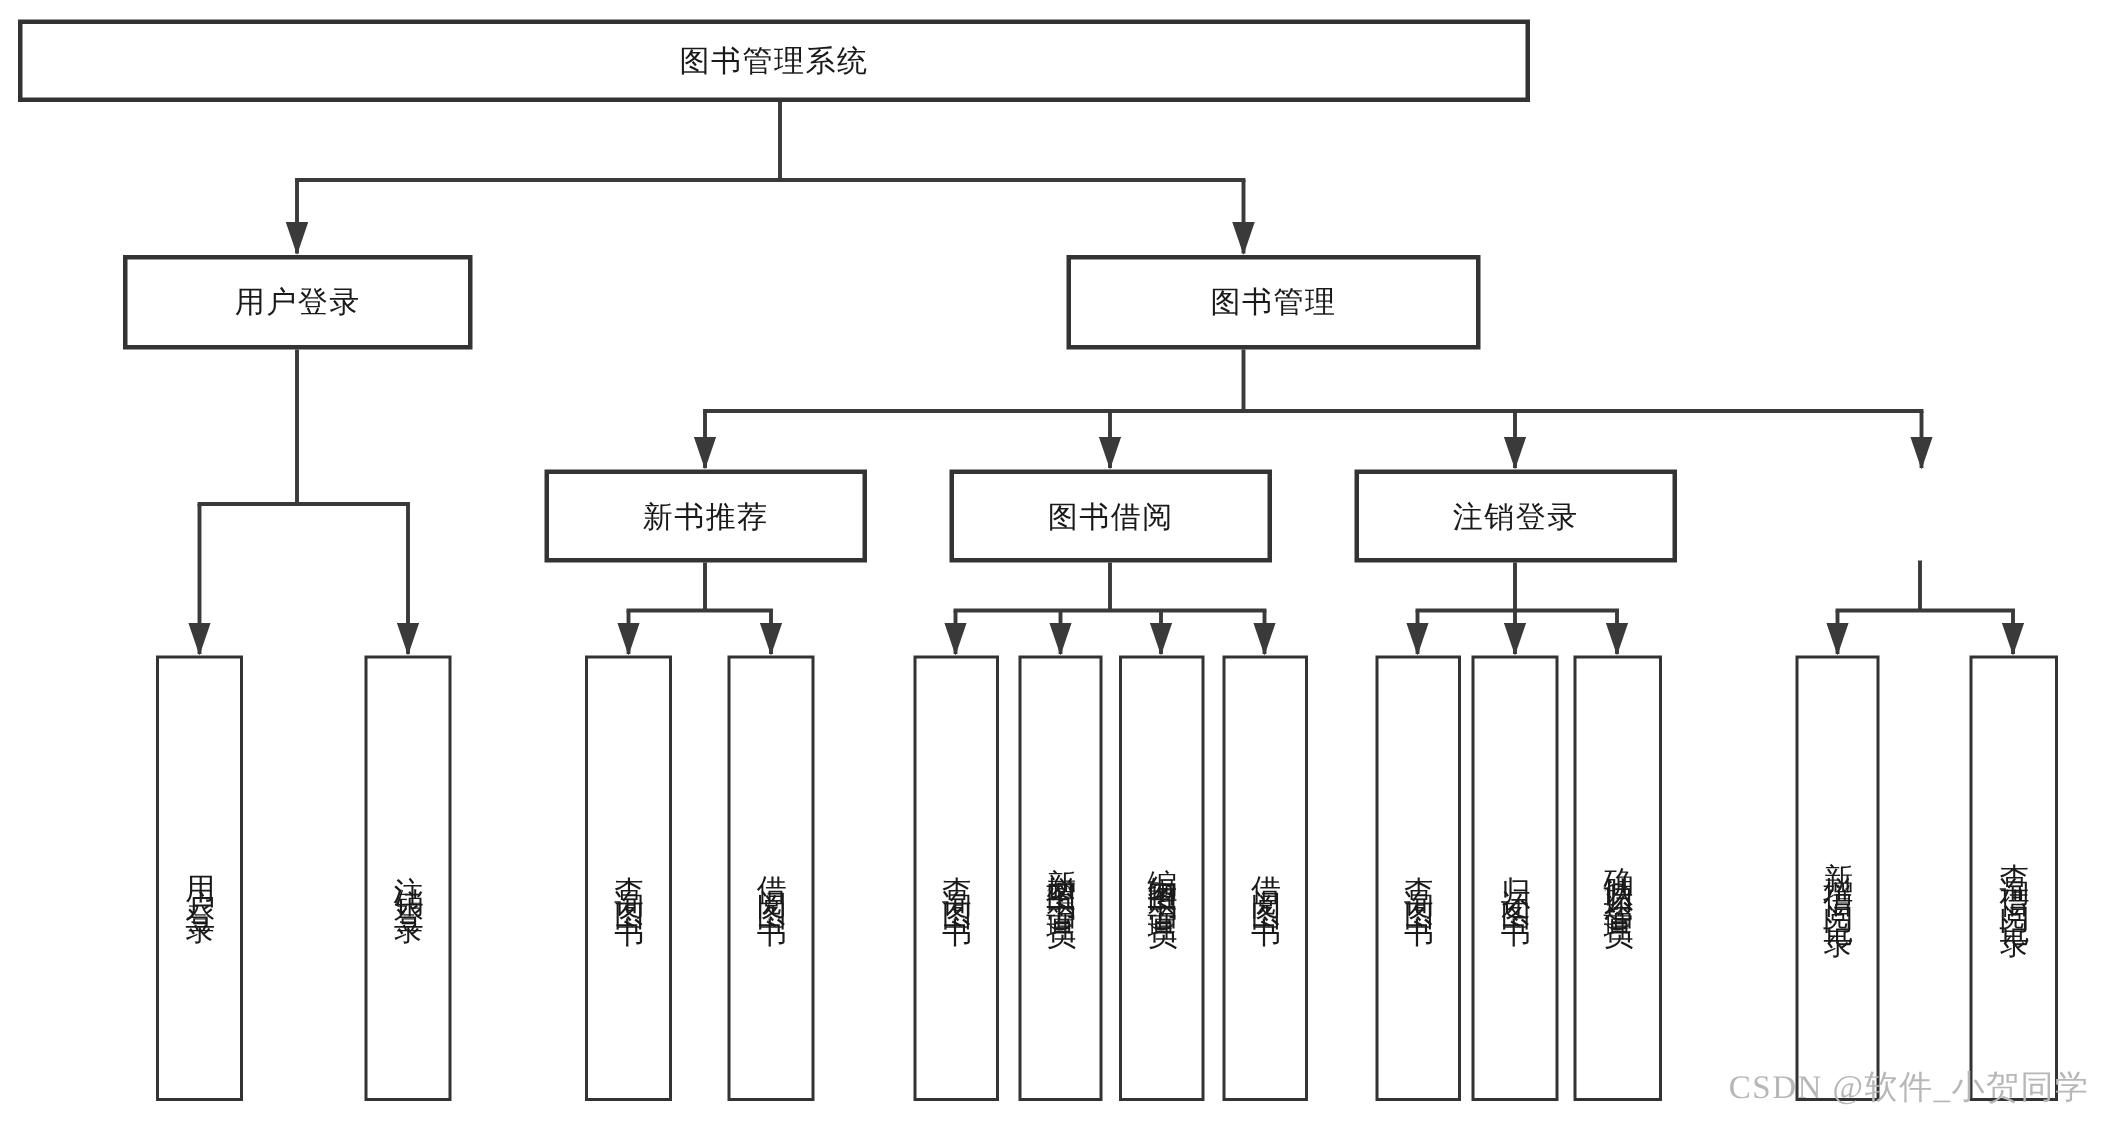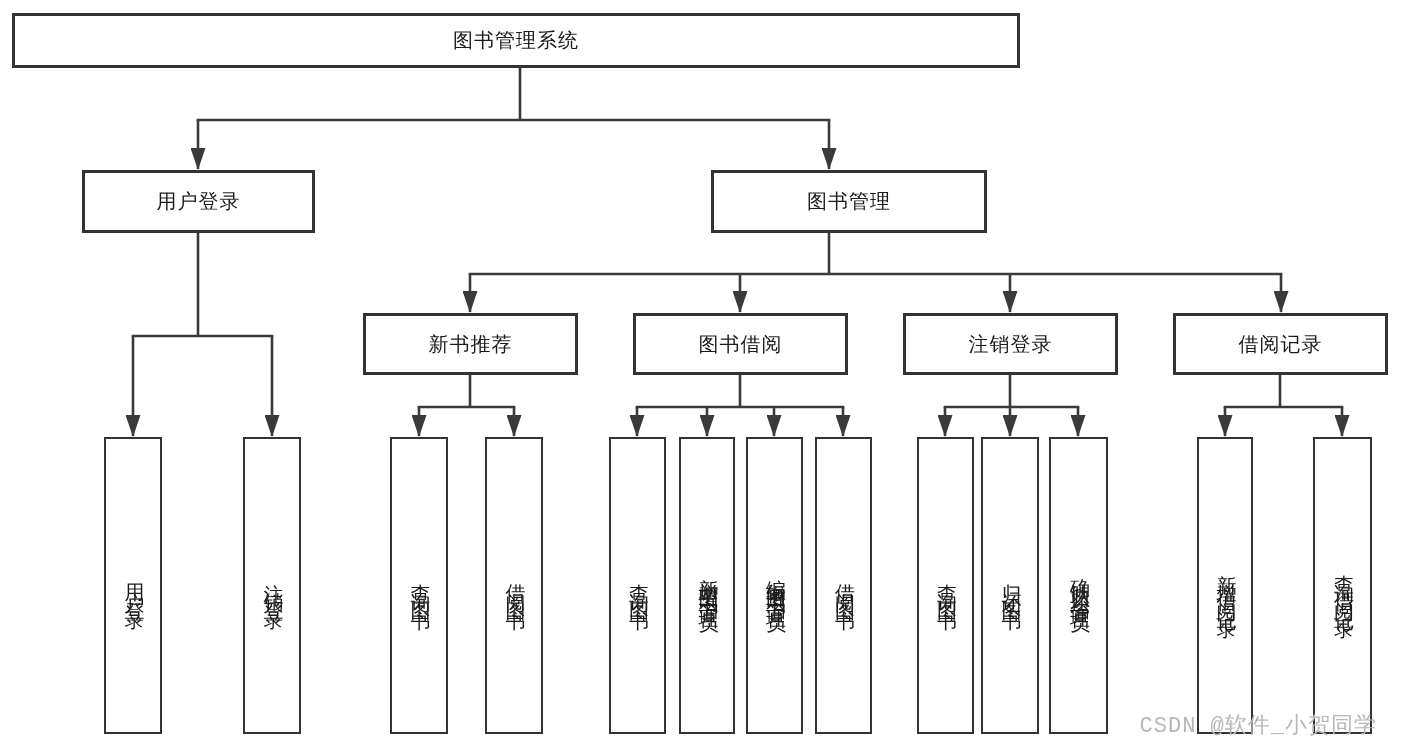--- a/index.html
+++ b/index.html
@@ -1,33 +1,33 @@
 <!DOCTYPE html>
 <html><head>
 <meta charset="utf-8">
 <style>
   html,body{margin:0;padding:0;background:#ffffff;}
   .canvas{
     position:relative;width:1405px;height:747px;background:#ffffff;
-    font-family:Liberation Mono, monospace;overflow:hidden;
+    font-family:Liberation Serif, serif;overflow:hidden;
   }
   svg.connectors{position:absolute;left:0;top:0;width:1405px;height:747px;}
   .node{
     position:absolute;background:#ffffff;border:3px solid #333333;
     box-sizing:border-box;display:flex;align-items:center;justify-content:center;
     color:#1a1a1a;
   }
   .hbox .lbl{font-size:20px;letter-spacing:1px;white-space:nowrap;}
   .vbox{border-width:2.5px;}
   .vbox .lbl{
     writing-mode:vertical-rl;text-orientation:mixed;
     font-size:20px;line-height:1;letter-spacing:9px;white-space:nowrap;
   }
   .watermark{
-    position:absolute;right:28px;bottom:7px;
+    position:absolute;right:12px;bottom:7px;
     font-size:22px;color:#b7b7b7;letter-spacing:1px;white-space:nowrap;
   }
 </style>
 </head>
 <body>
 
 <div class="canvas">
 
   <svg class="connectors" viewBox="0 0 1405 747" xmlns="http://www.w3.org/2000/svg">
     <defs>
@@ -87,23 +87,20 @@
 
   <div class="node hbox" style="left:633px;top:313px;width:215px;height:62px">
     <span class="lbl">图书借阅</span>
   </div>
   <div class="node hbox" style="left:363px;top:313px;width:215px;height:62px">
     <span class="lbl">新书推荐</span>
   </div>
   <div class="node hbox" style="left:903px;top:313px;width:215px;height:62px">
     <span class="lbl">注销登录</span>
   </div>
-  <div class="node hbox" style="left:1173px;top:313px;width:215px;height:62px">
-    <span class="lbl">借阅记录</span>
-  </div>
 
   <div class="node vbox" style="left:104px;top:437px;width:58px;height:297px">
     <span class="lbl">用户登录</span>
   </div>
   <div class="node vbox" style="left:243px;top:437px;width:58px;height:297px">
     <span class="lbl">注销登录</span>
   </div>
 
   <div class="node vbox" style="left:390px;top:437px;width:58px;height:297px">
     <span class="lbl">查询图书</span>

